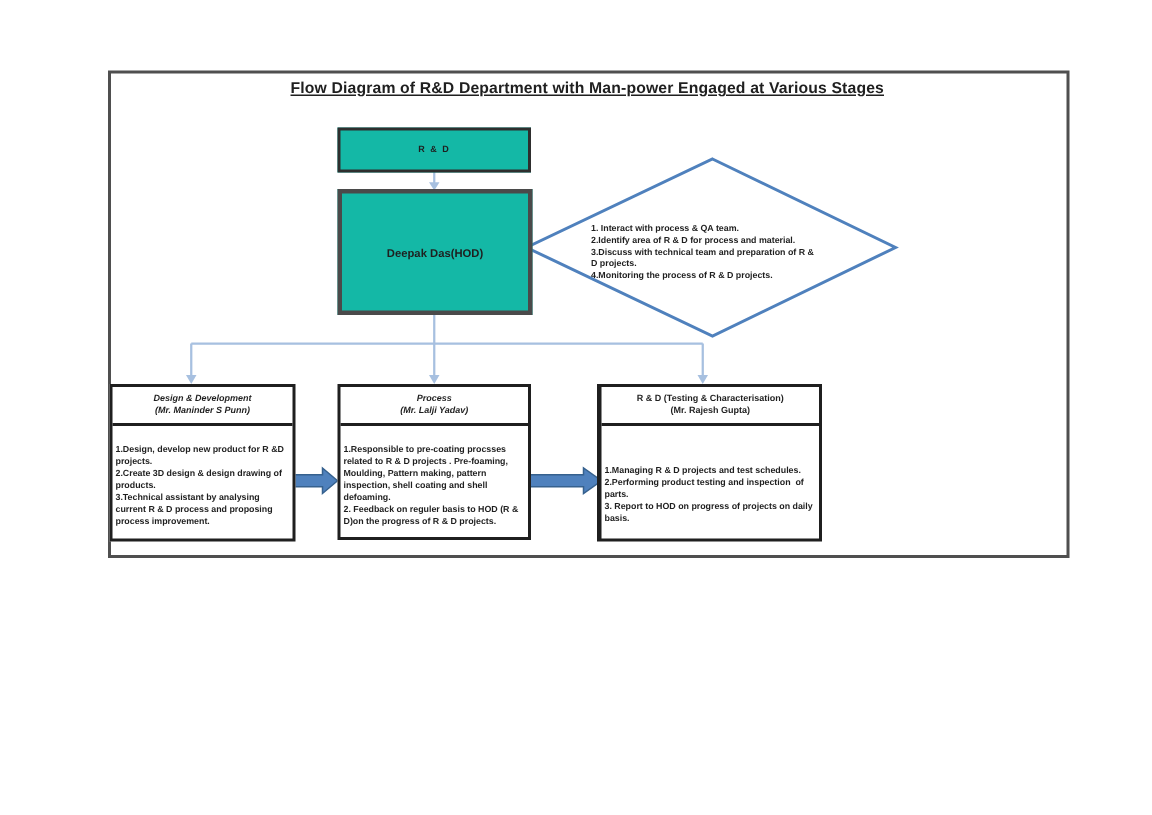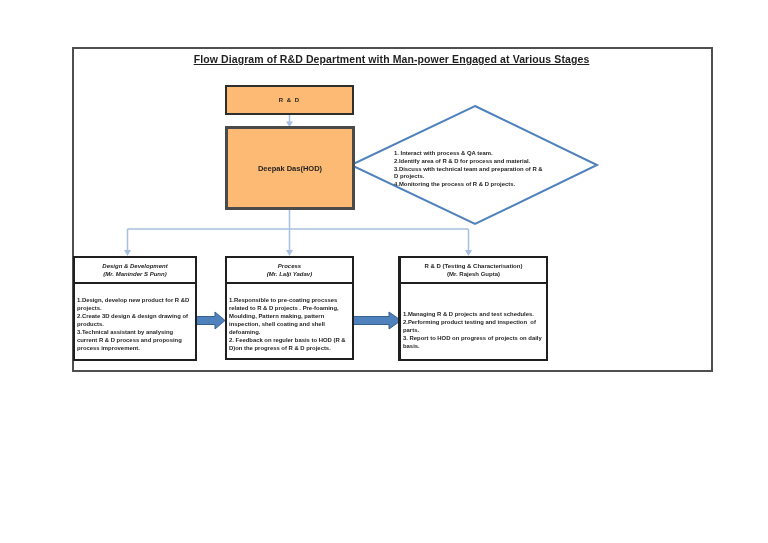--- a/index.html
+++ b/index.html
@@ -18,21 +18,21 @@
     position: absolute; left: 72px; top: 53px; width: 639px;
     text-align: center; font-size: 10.5px; font-weight: bold;
     text-decoration: underline; letter-spacing: 0.1px; z-index: 3;
   }
   
   #overlay {
     position: absolute; left: 0; top: 0; width: 768px; height: 543px;
     z-index: 1;
   }
   .node {
-    position: absolute; background: #fdba74; z-index: 2;
+    position: absolute; background: #14b8a6; z-index: 2;
     display: flex; align-items: center; justify-content: center;
     text-align: center;
   }
   .rd-box {
     left: 225px; top: 85px; width: 125px; height: 26px;
     border: 2px solid #2e2e2e;
     font-size: 6px; font-weight: bold; letter-spacing: 1px;
   }
   .hod-box {
     left: 225px; top: 126px; width: 124px; height: 78px;

